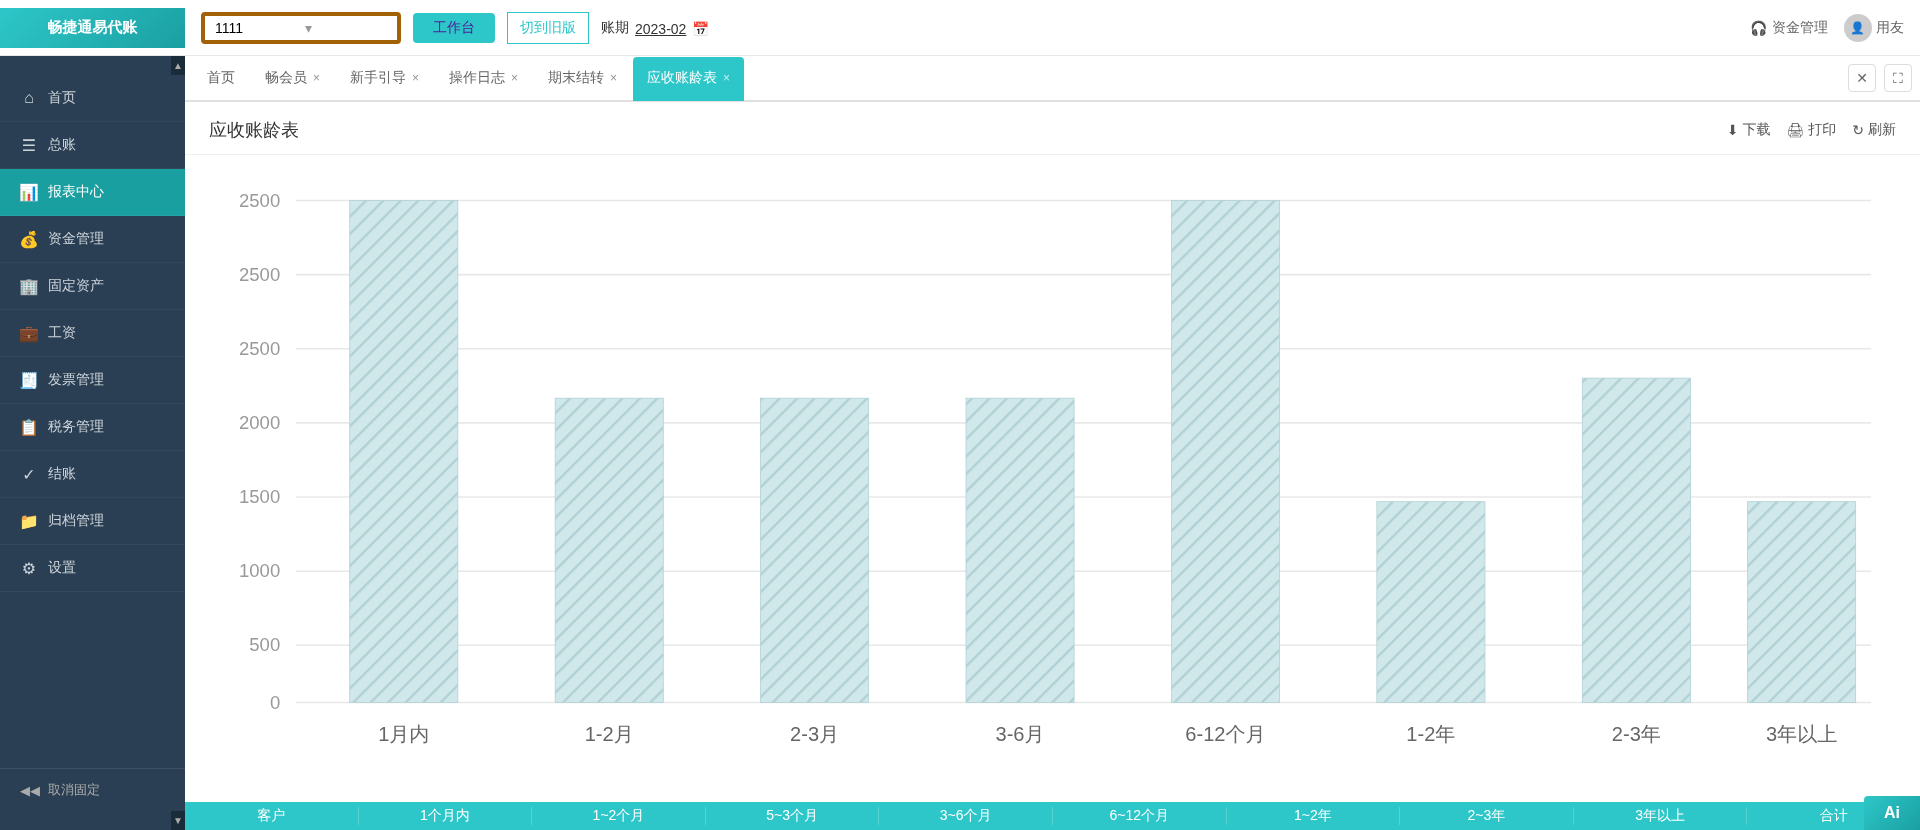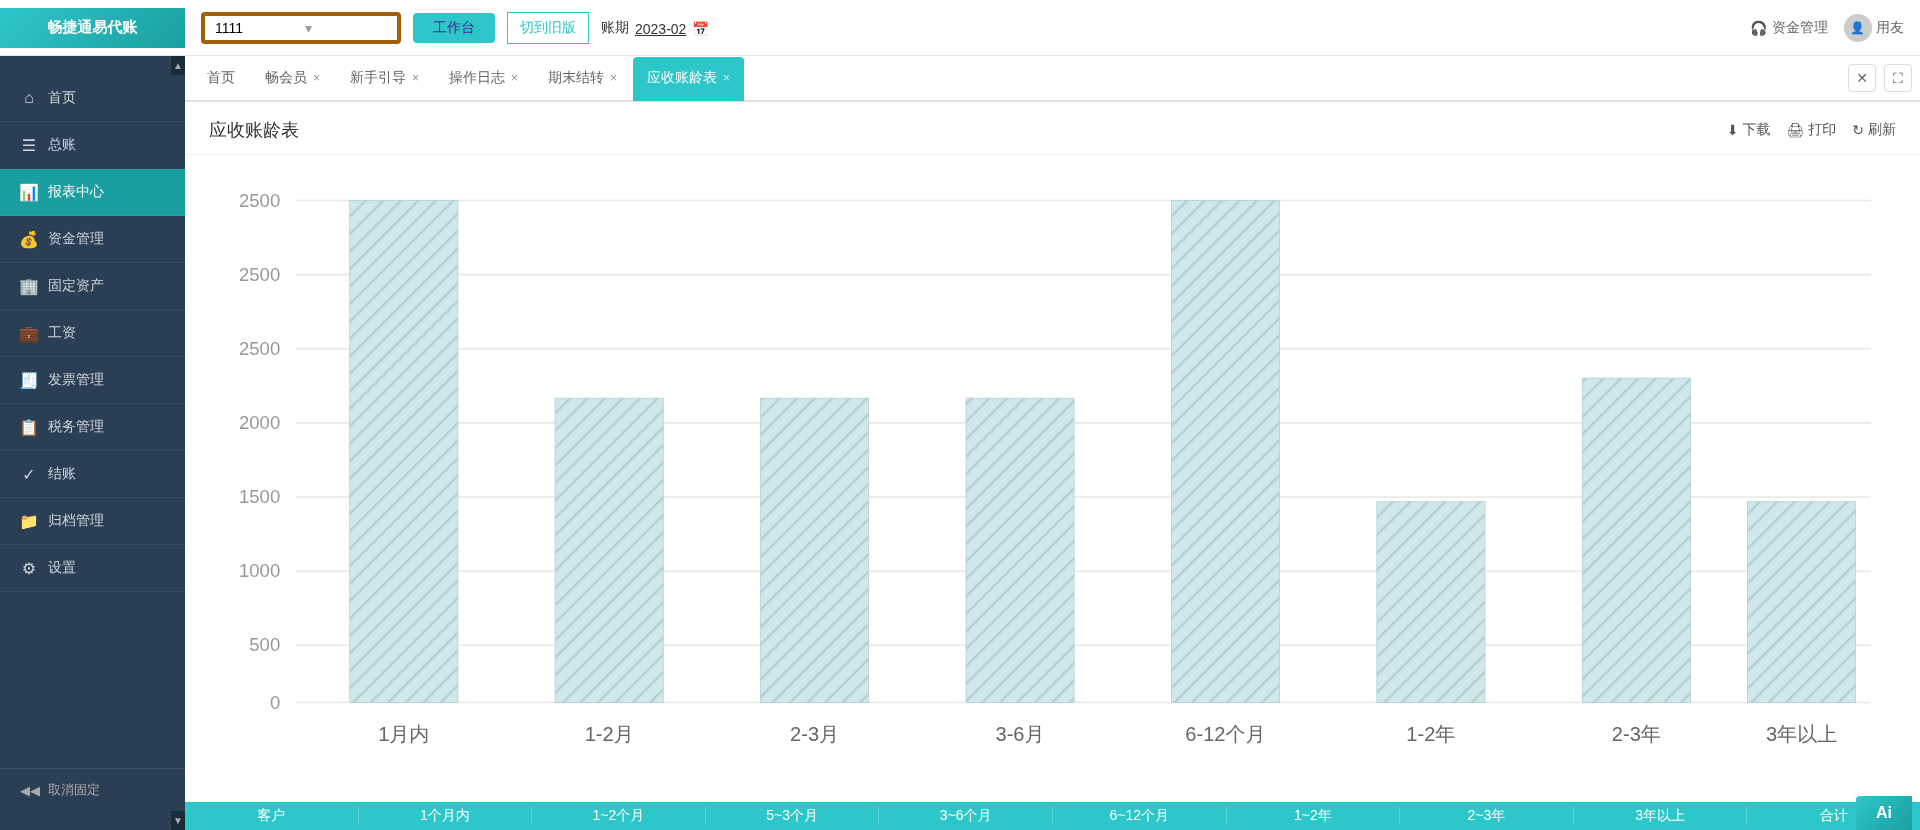--- a/index.html
+++ b/index.html
@@ -274,21 +274,21 @@
       font-weight: 500;
       padding: 0 8px;
       border-right: 1px solid rgba(255,255,255,0.2);
     }
     .th-cell:last-child { border-right: none; }
 
     
     .ai-badge {
       position: fixed;
       bottom: 0;
-      right: 8px;
+      right: 0;
       background: linear-gradient(135deg, #2ec7c9, #1a9fa1);
       color: #fff;
       padding: 8px 20px;
       font-size: 16px;
       font-weight: bold;
       border-radius: 4px 0 0 0;
     }
   </style>
 </head>
 <body>

